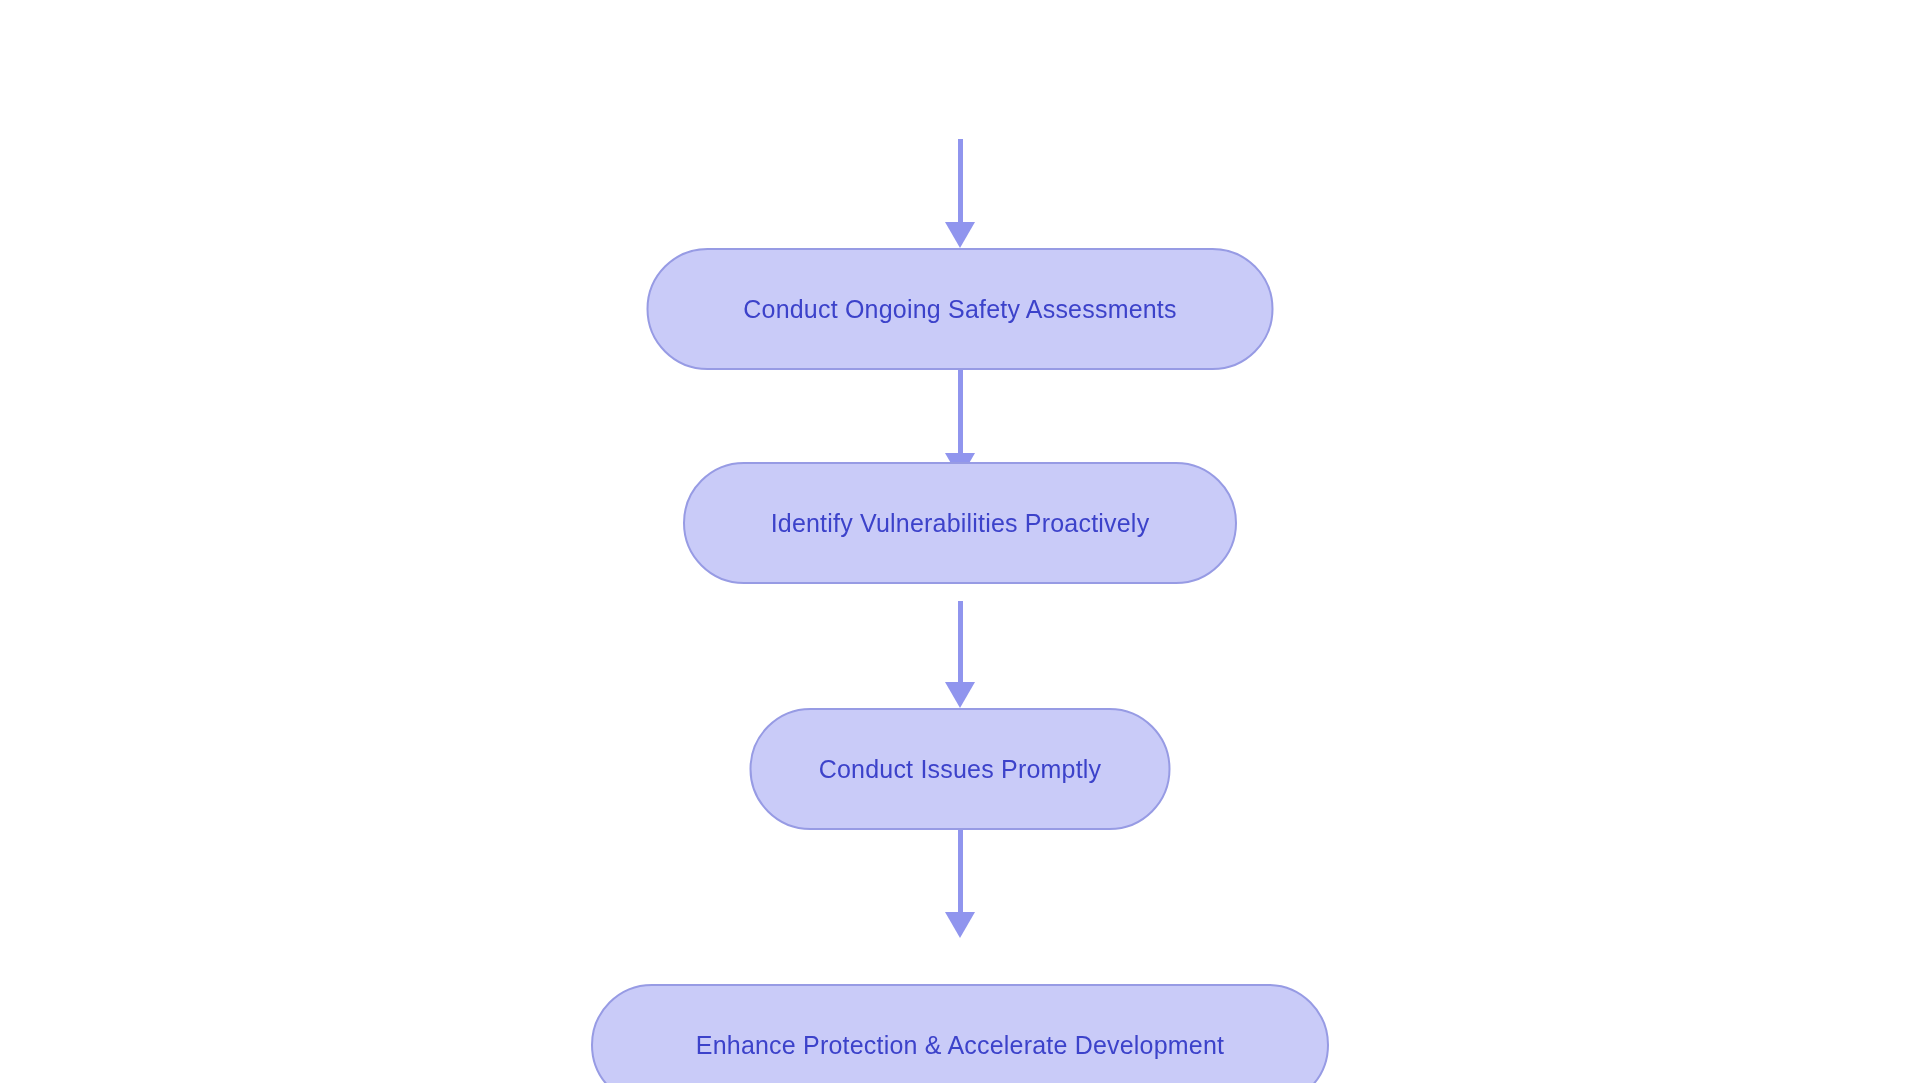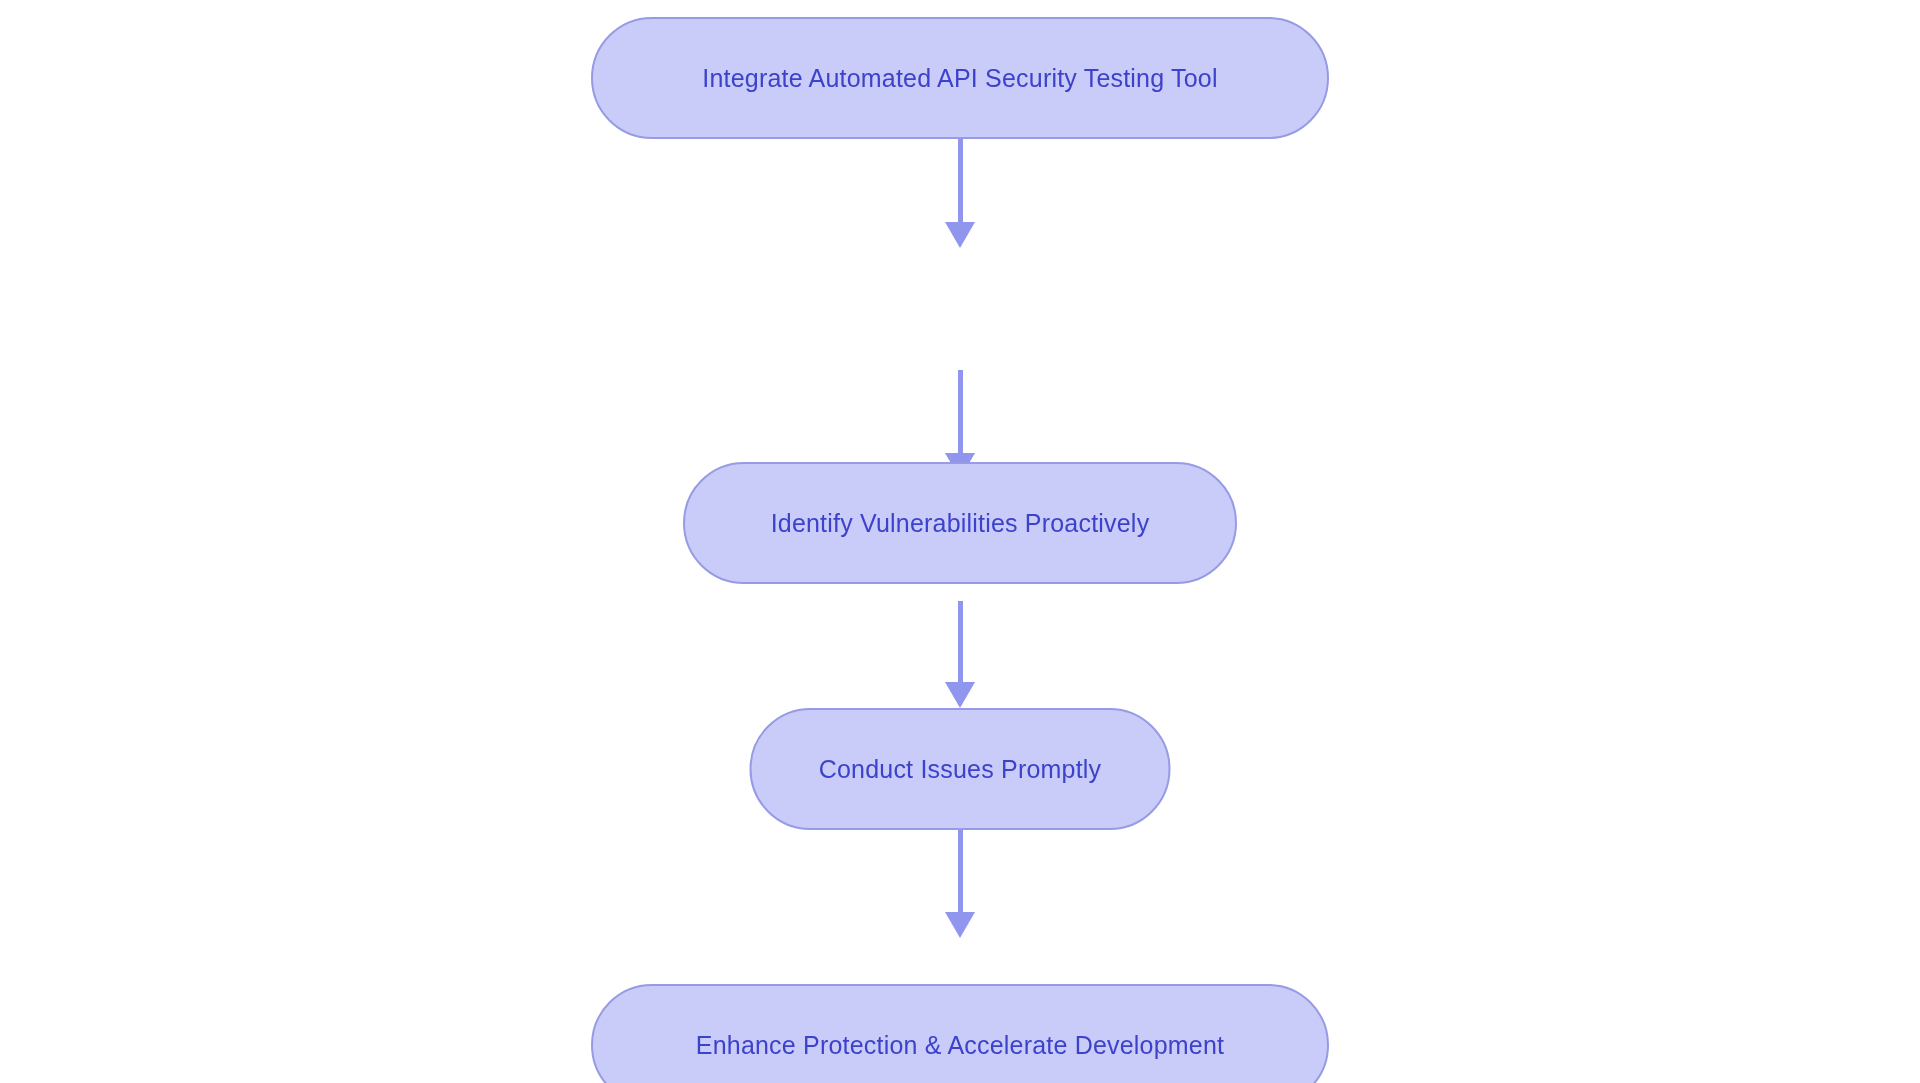--- a/index.html
+++ b/index.html
@@ -58,29 +58,29 @@
     border-left: 15px solid transparent;
     border-right: 15px solid transparent;
     border-top: 26px solid #9095ee;
   }
 </style>
 </head>
 <body>
 
 <div class="canvas">
 
-  <div class="flow-node" style="top: 17px; width: 738px;">
-    <span class="node-label">Integrate Automated API Security Testing Tool</span>
-  </div>
 
   <div class="flow-arrow" style="top: 139px; height: 109px;">
     <div class="arrow-line"></div>
     <div class="arrow-head"></div>
   </div>
 
+  <div class="flow-node" style="top: 248px; width: 627px;">
+    <span class="node-label">Conduct Ongoing Safety Assessments</span>
+  </div>
 
   <div class="flow-arrow" style="top: 370px; height: 109px;">
     <div class="arrow-line"></div>
     <div class="arrow-head"></div>
   </div>
 
   <div class="flow-node" style="top: 462px; width: 554px;">
     <span class="node-label">Identify Vulnerabilities Proactively</span>
   </div>
 

